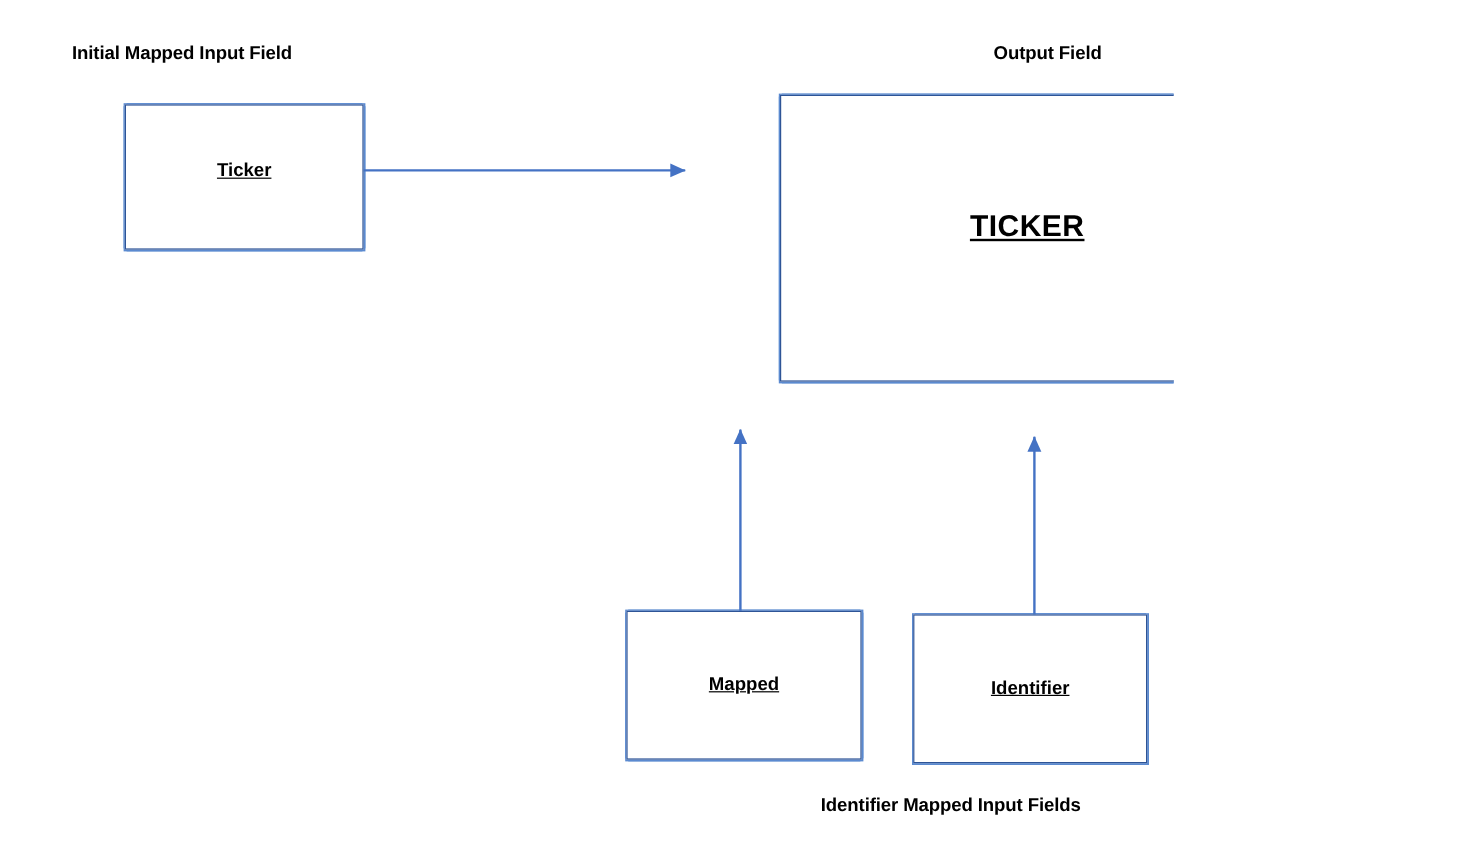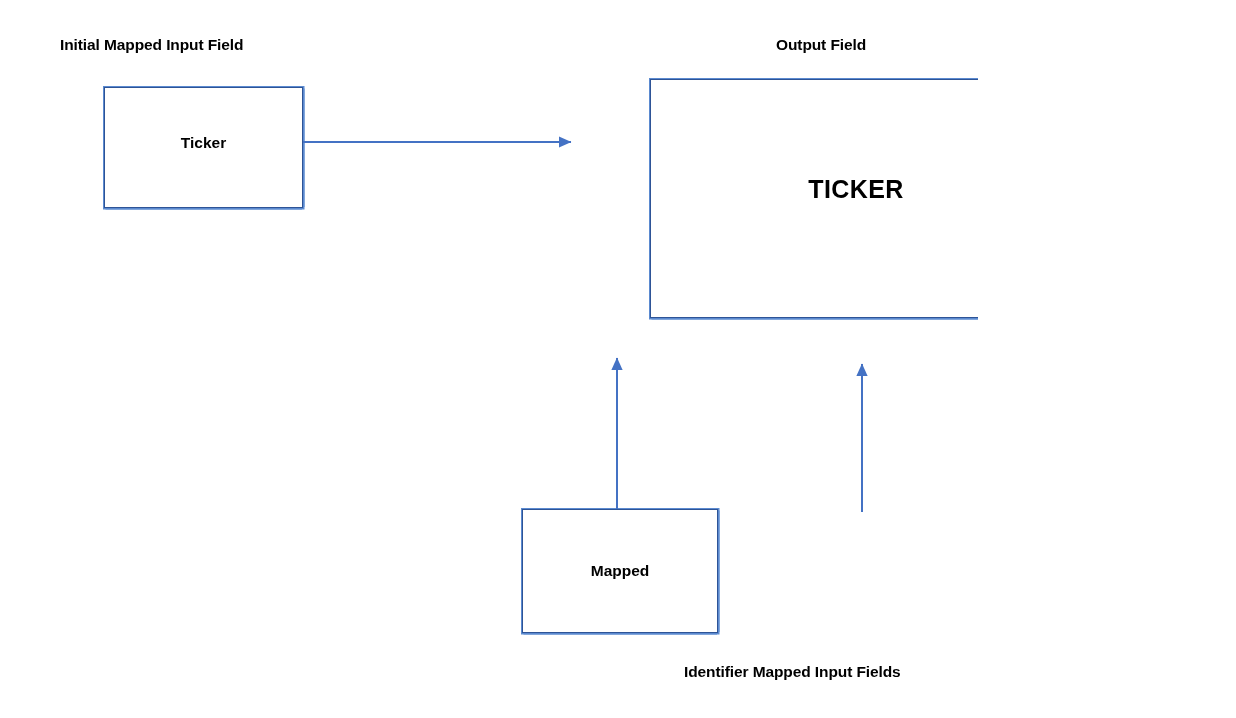--- a/index.html
+++ b/index.html
@@ -33,20 +33,21 @@
   .box {
     position: absolute;
     box-sizing: border-box;
     background: #ffffff;
     border: 1.5px solid #2e5496;
     box-shadow: 1.5px 1.5px 0 0 #5b8ad0, -1px -1px 0 0 #5b8ad0,
                 1.5px -1px 0 0 #5b8ad0, -1px 1.5px 0 0 #5b8ad0;
     display: flex;
     align-items: center;
     justify-content: center;
+    text-decoration: underline;
   }
   .box-label {
     font-weight: bold;
     color: #000000;
     text-align: center;
     line-height: 1.1;
   }
 
   .box-input .box-label     { font-size: 15.5px; }
   .box-output .box-label    { font-size: 25px; letter-spacing: 0.4px; }
@@ -66,36 +67,39 @@
     pointer-events: none;
   }
 </style>
 </head>
 <body>
 
 <div id="canvas">
 
   <div class="caption" id="caption-initial" style="left:60px; top:36px;">Initial Mapped Input Field</div>
 
-  <div class="caption" id="caption-output" style="left:776px; top:36px;">Output Field</div>
+  <div class="caption" id="caption-output" style="left:828px; top:36px;">Output Field</div>
 
   <div class="caption" id="caption-additional" style="left:684px; top:663px;">Identifier Mapped Input Fields</div>
 
   <div class="box box-input" id="box-ticker" style="left:104px; top:87px; width:199px; height:121px;">
     <span class="box-label">Ticker</span>
   </div>
 
   <div class="box box-output" id="box-output" style="left:650px; top:79px; width:412px; height:239px;">
     <span class="box-label">TICKER</span>
   </div>
 
   <div class="box box-additional" id="box-symbol" style="left:522px; top:509px; width:196px; height:124px;">
     <span class="box-label">Mapped</span>
   </div>
 
+  <div class="box box-additional" id="box-identifier" style="left:761px; top:512px; width:195px; height:124px;">
+    <span class="box-label">Identifier</span>
+  </div>
 
 
   <svg id="connectors" viewBox="0 0 1236 718">
     <defs>
       <marker id="ah-right" markerWidth="7" markerHeight="7" refX="6.2" refY="3.5" orient="auto" markerUnits="strokeWidth">
         <path d="M0,0.6 L6.4,3.5 L0,6.4 z" fill="#4472C4"></path>
       </marker>
       <marker id="ah-up" markerWidth="7" markerHeight="7" refX="6.2" refY="3.5" orient="auto" markerUnits="strokeWidth">
         <path d="M0,0.6 L6.4,3.5 L0,6.4 z" fill="#4472C4"></path>
       </marker>

